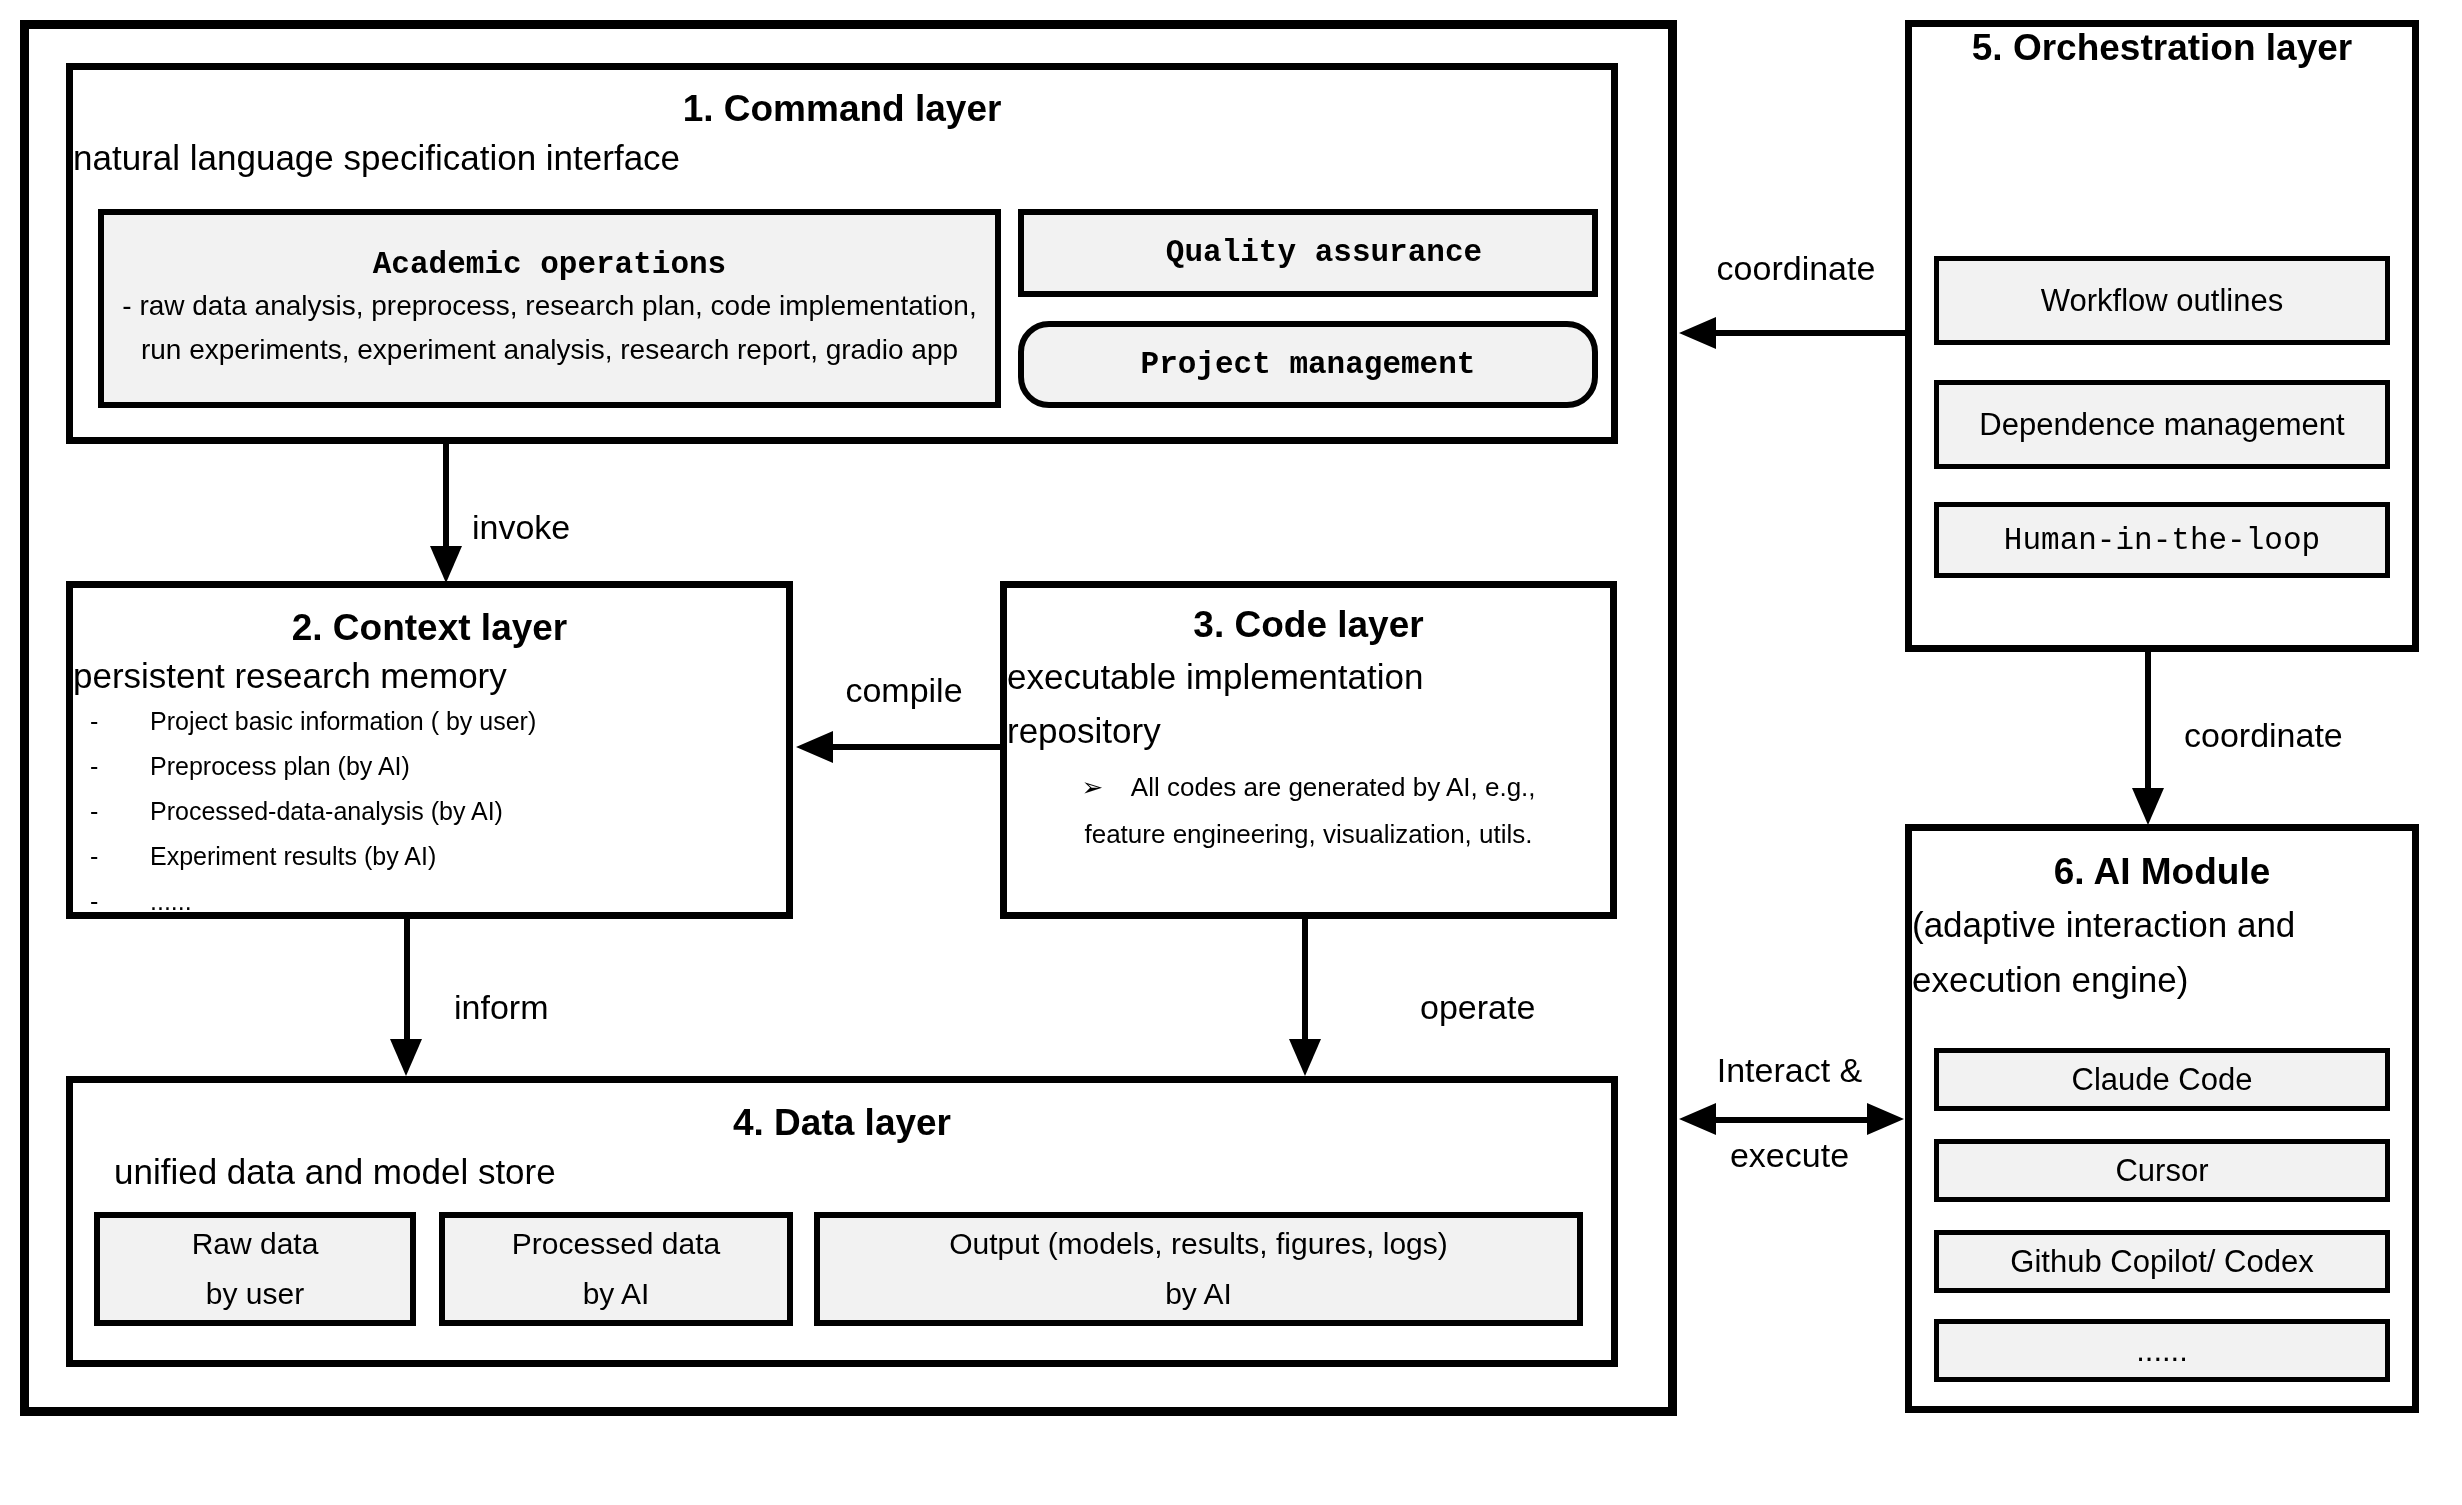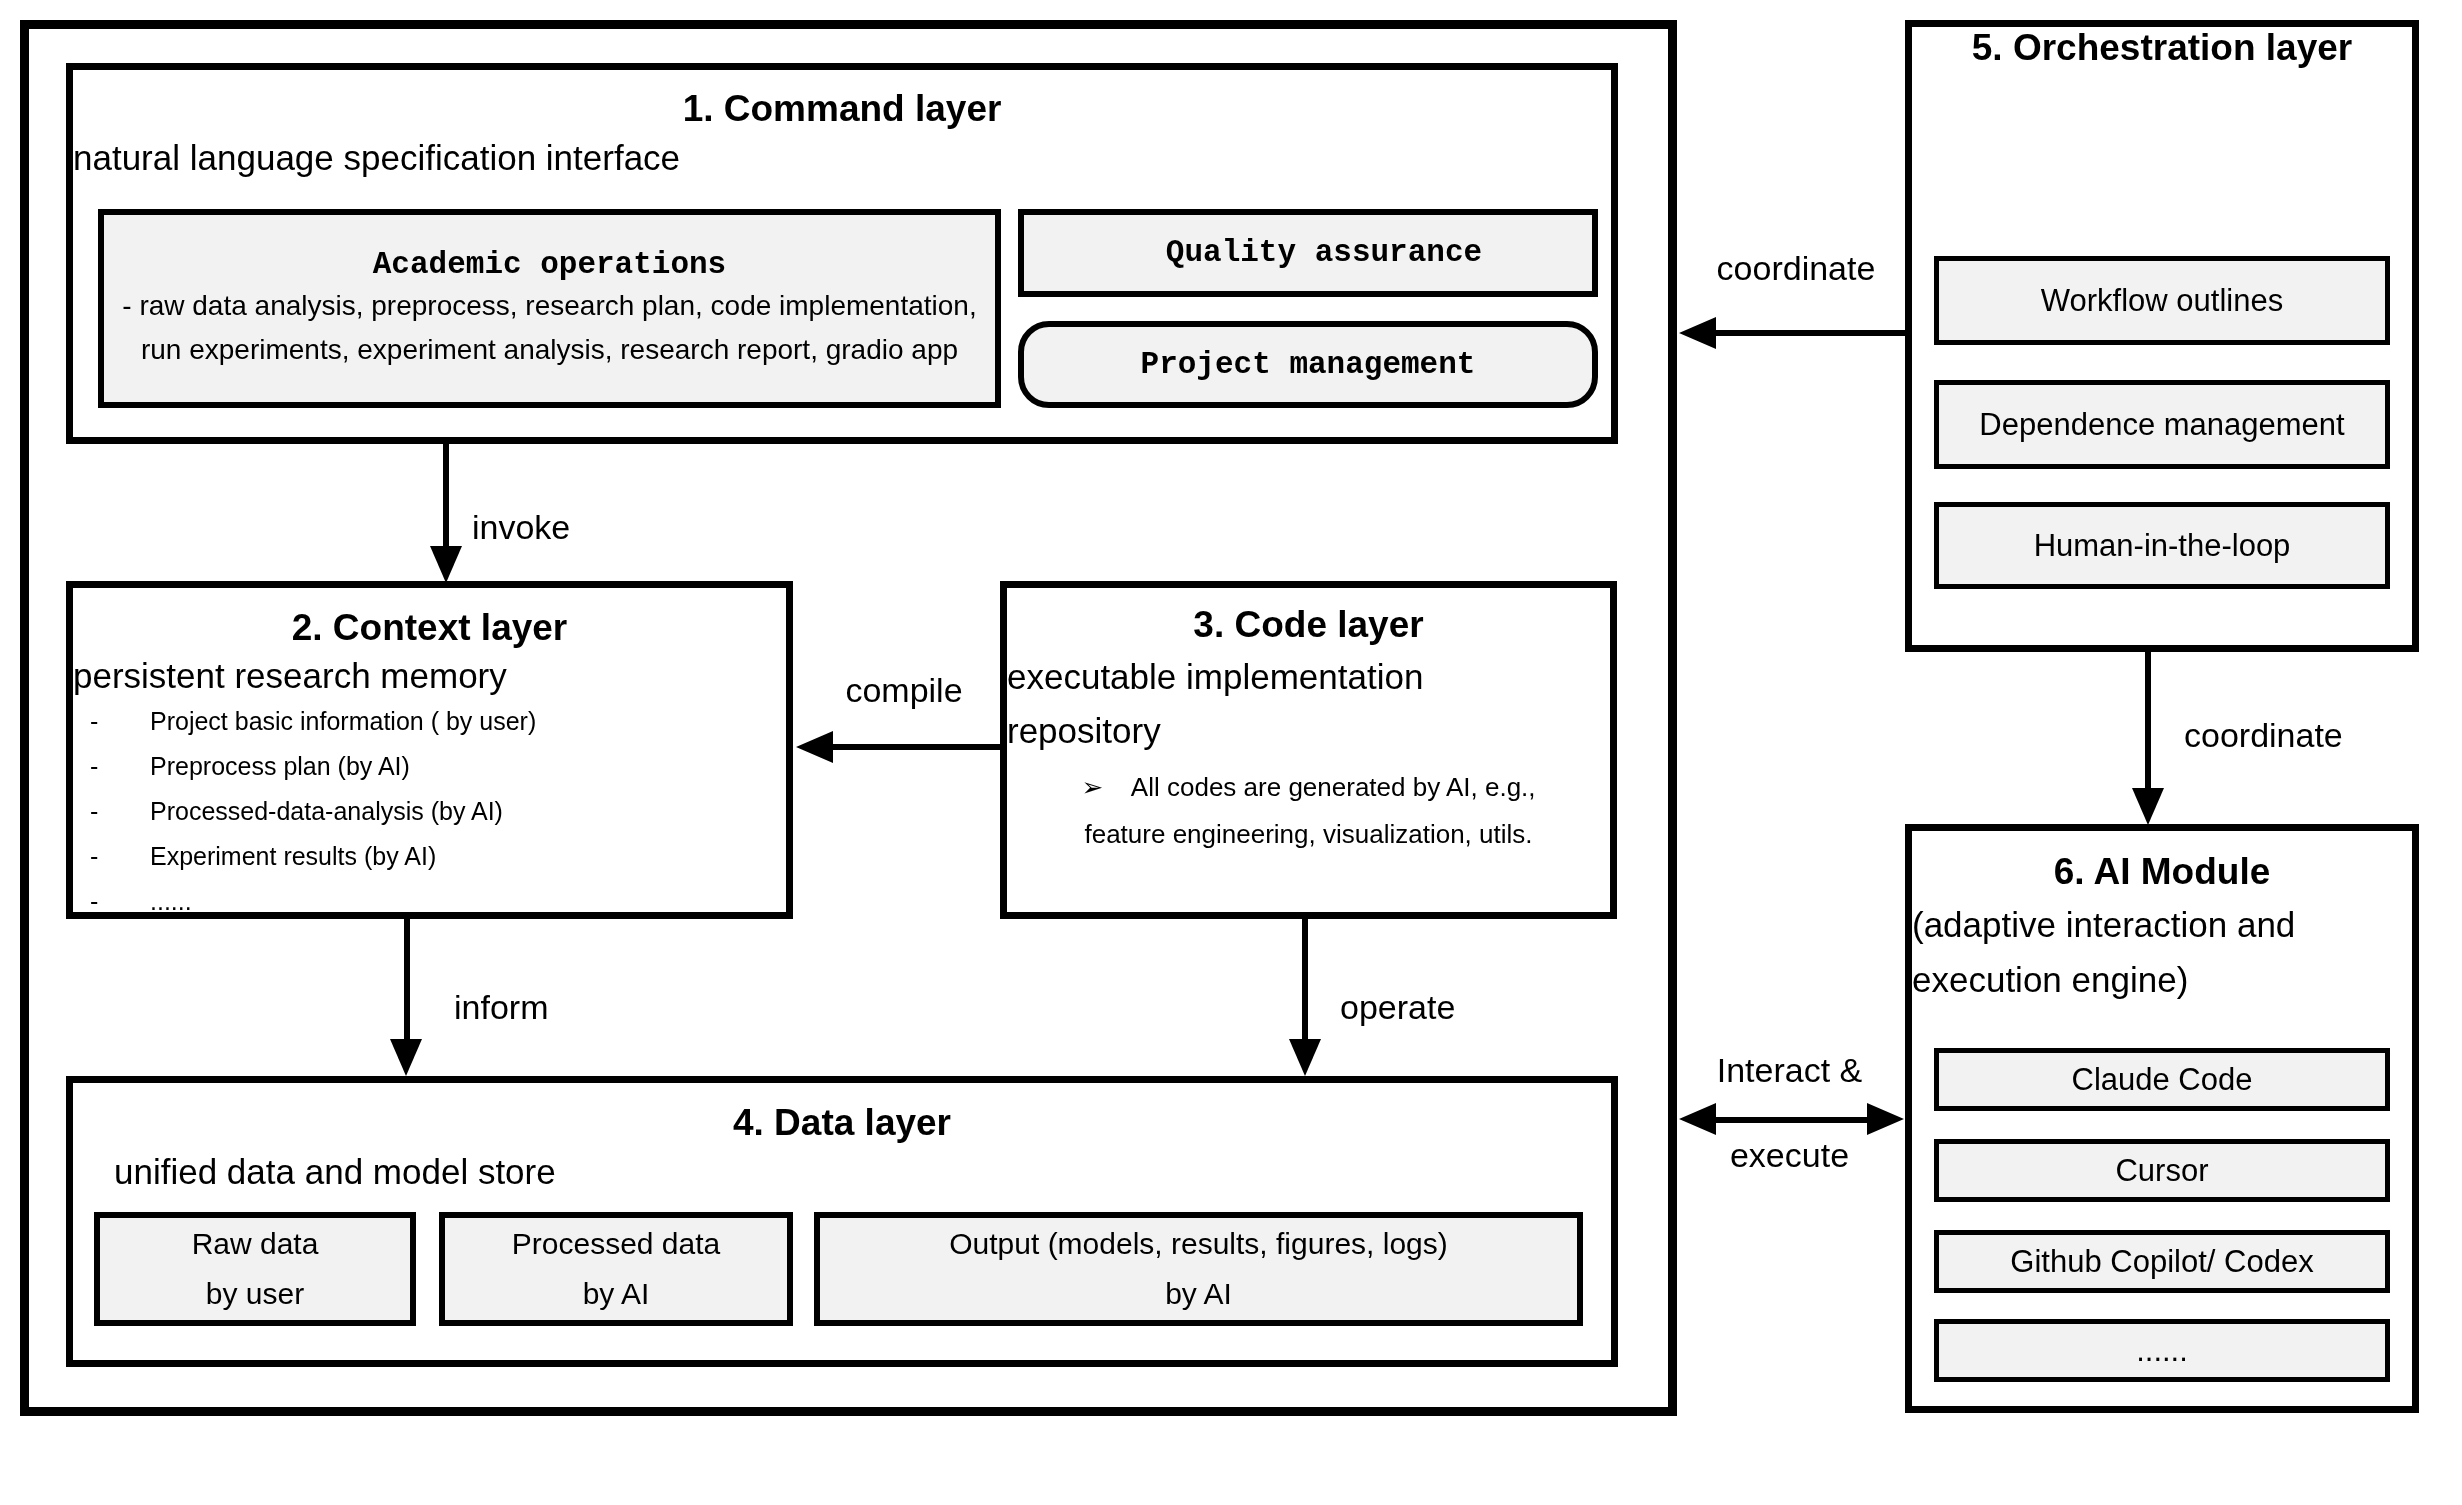--- a/index.html
+++ b/index.html
@@ -119,21 +119,21 @@
 
   <div class="abs box-layer" style="left:1905px; top:20.4px; width:514px; height:632px;">
     <div class="title" style="">5. Orchestration layer</div>
   </div>
   <div class="abs box-item flexc item-label" style="left:1934px; top:256px; width:456px; height:89px;">
     <div>Workflow outlines</div>
   </div>
   <div class="abs box-item flexc item-label" style="left:1934px; top:380px; width:456px; height:89px;">
     <div>Dependence management</div>
   </div>
-  <div class="abs box-item flexc item-label" style="left:1934px; top:502px; width:456px; height:87px;">
+  <div class="abs box-item flexc item-label" style="left:1934px; top:502px; width:456px; height:76px;font-family:Liberation Mono, monospace;">
     <div>Human-in-the-loop</div>
   </div>
 
   <div class="abs box-layer" style="left:1905px; top:824px; width:514px; height:589px;">
     <div class="title" style="margin-top:20.4px;">6. AI Module</div>
     <div class="subtitle" style="margin-top:3.6px; line-height:55px;">(adaptive interaction and</div>
     <div class="subtitle" style="line-height:55px;">execution engine)</div>
   </div>
   <div class="abs box-item flexc item-label" style="left:1934px; top:1048px; width:456px; height:63px;">
     <div>Claude Code</div>
@@ -162,21 +162,21 @@
 
   <div>
     <div class="abs vline" style="left:404px; top:918px; height:123px;"></div>
     <div class="abs head head-down" style="left:390px; top:1039px;"></div>
     <div class="abs arrow-label" style="left:454px; top:988px;">inform</div>
   </div>
 
   <div>
     <div class="abs vline" style="left:1302px; top:918px; height:123px;"></div>
     <div class="abs head head-down" style="left:1289px; top:1039px;"></div>
-    <div class="abs arrow-label" style="left:1340px; top:988px;">operate</div>
+    <div class="abs arrow-label" style="left:1420px; top:988px;">operate</div>
   </div>
 
   <div>
     <div class="abs head head-left" style="left:1679px; top:317px;"></div>
     <div class="abs hline" style="left:1715px; top:330px; width:190px;"></div>
     <div class="abs arrow-label-c" style="left:1688px; top:249px; width:216px;">coordinate</div>
   </div>
 
   <div>
     <div class="abs head head-left" style="left:1679px; top:1103px;"></div>

